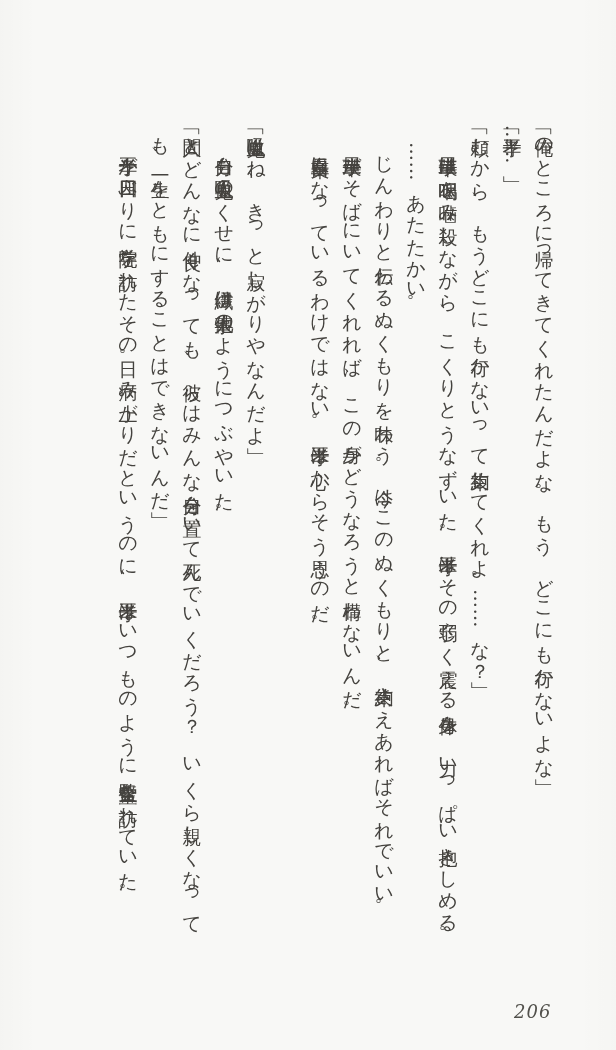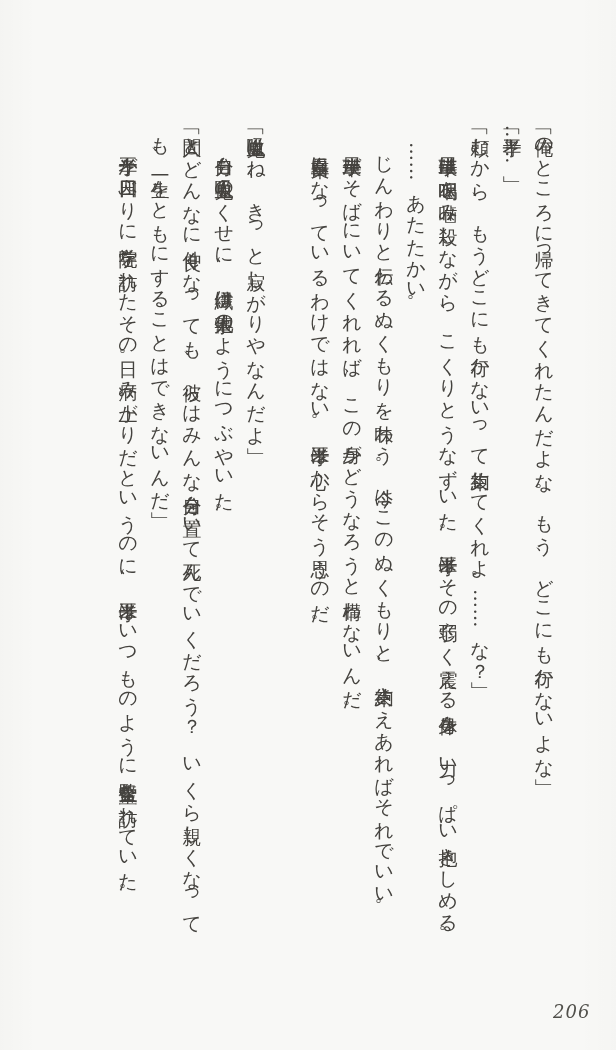--- a/index.html
+++ b/index.html
@@ -44,21 +44,21 @@
   .text-block p.indent {
     text-indent: 1em;
   }
   
   .text-block p.scene-break {
     margin-right: 32px;
   }
   .page-number {
     position: absolute;
     top: 1001px;
-    left: 553px;
+    left: 514px;
     font-size: 18px;
     font-style: italic;
     letter-spacing: 1px;
     color: #51504b;
     font-family: "DejaVu Serif", "Liberation Serif", serif;
   }
 </style>
 </head>
 <body>
 

